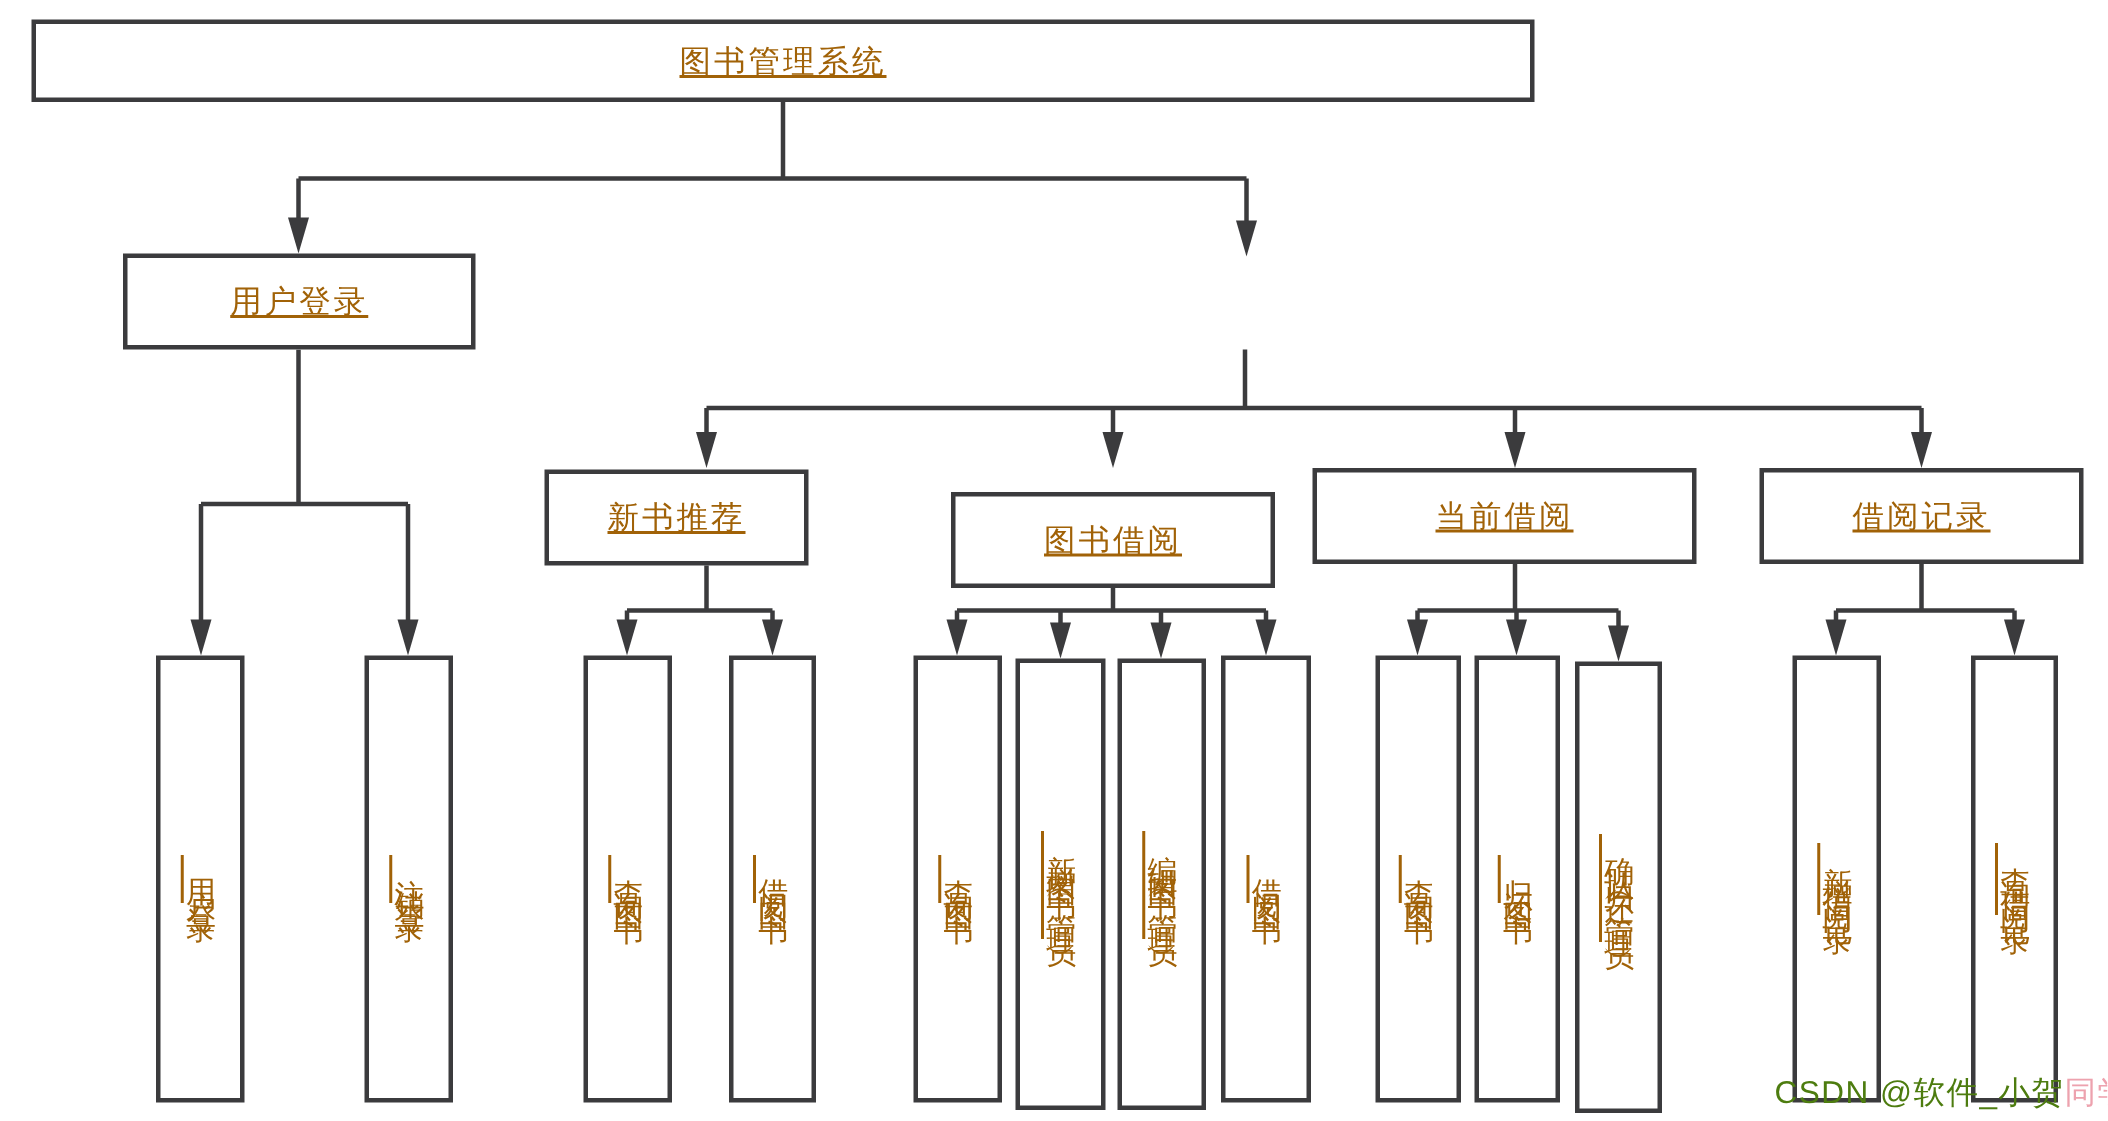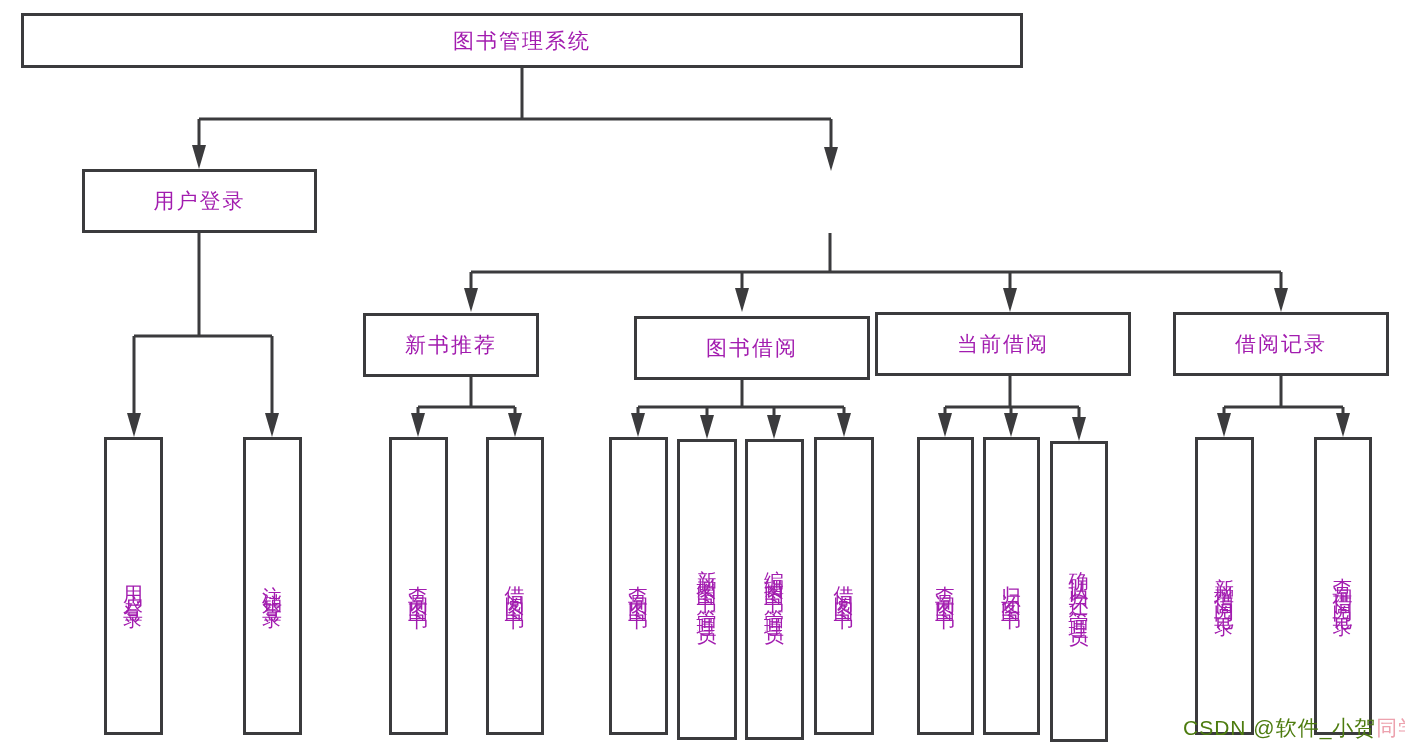--- a/index.html
+++ b/index.html
@@ -5,21 +5,22 @@
   html,body{margin:0;padding:0;background:#fff;}
   .canvas{
     position:relative;width:1405px;height:747px;background:#ffffff;
     font-family:"Liberation Sans",sans-serif;overflow:hidden;
   }
   .connectors{position:absolute;left:0;top:0;width:1405px;height:747px;}
   .node{
     position:absolute;box-sizing:border-box;
     border:3px solid #3b3b3d;background:#ffffff;
     display:flex;align-items:center;justify-content:center;
-    color:#a21caf;
+    color:#a16207;
+    text-decoration:underline;
   }
   .node.h span{font-size:21px;letter-spacing:2px;white-space:nowrap;}
   .node.v span{
     writing-mode:vertical-rl;text-orientation:mixed;
     font-size:20px;letter-spacing:8px;line-height:1;
   }
   .watermark{
     position:absolute;left:1183px;top:714px;white-space:nowrap;
     font-size:21px;letter-spacing:1px;
   }
@@ -75,21 +76,21 @@
     <span>图书管理系统</span>
   </div>
 
   <div class="node h" style="left:82px;top:169px;width:235px;height:64px">
     <span>用户登录</span>
   </div>
 
   <div class="node h" style="left:363px;top:313px;width:176px;height:64px">
     <span>新书推荐</span>
   </div>
-  <div class="node h" style="left:634px;top:316px;width:236px;height:64px">
+  <div class="node h" style="left:634px;top:328px;width:216px;height:64px">
     <span>图书借阅</span>
   </div>
   <div class="node h" style="left:875px;top:312px;width:256px;height:64px">
     <span>当前借阅</span>
   </div>
   <div class="node h" style="left:1173px;top:312px;width:216px;height:64px">
     <span>借阅记录</span>
   </div>
 
   <div class="node v" style="left:104px;top:437px;width:59px;height:298px">

